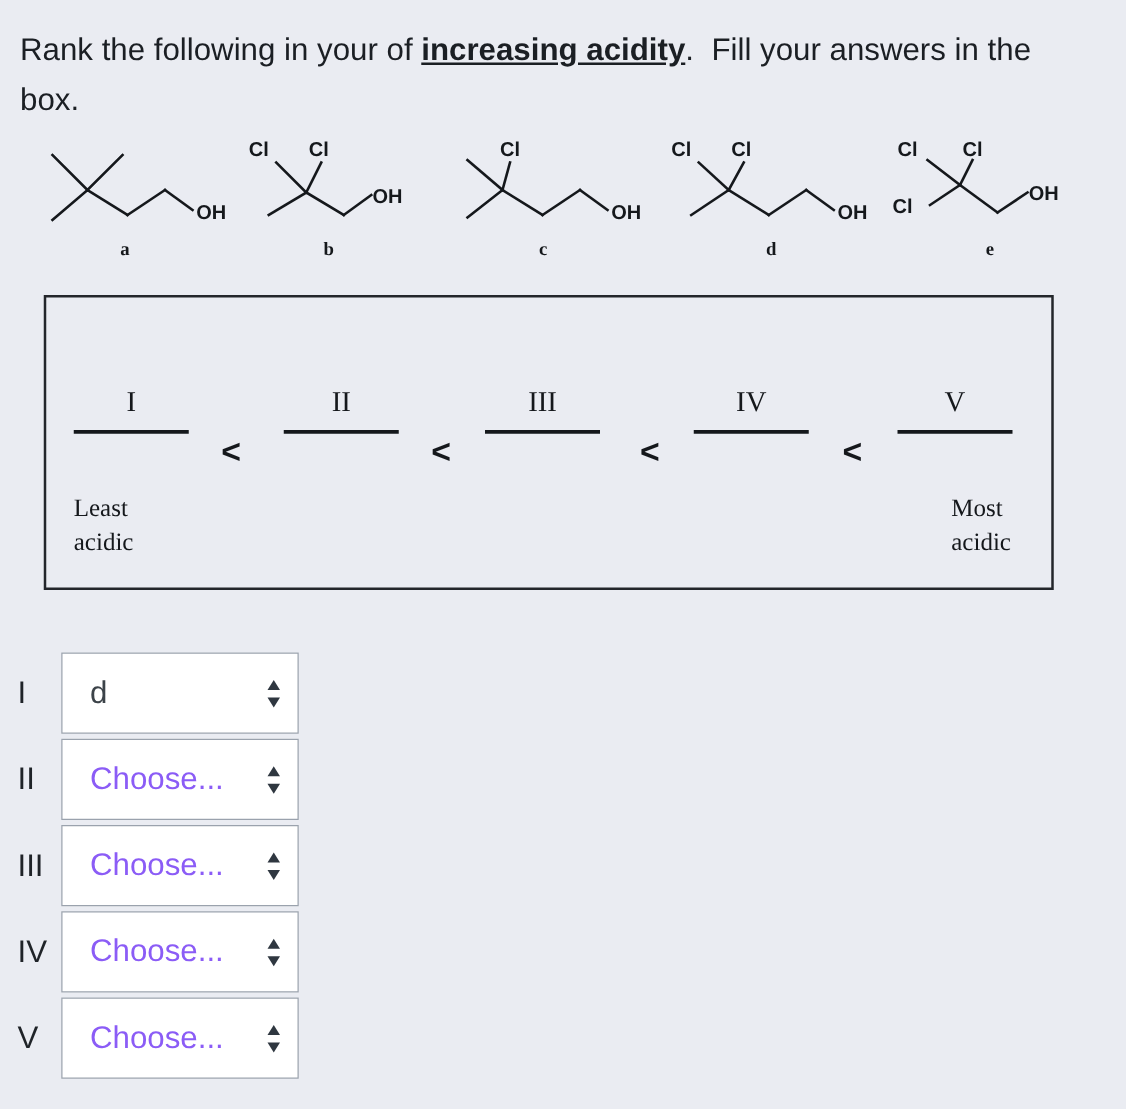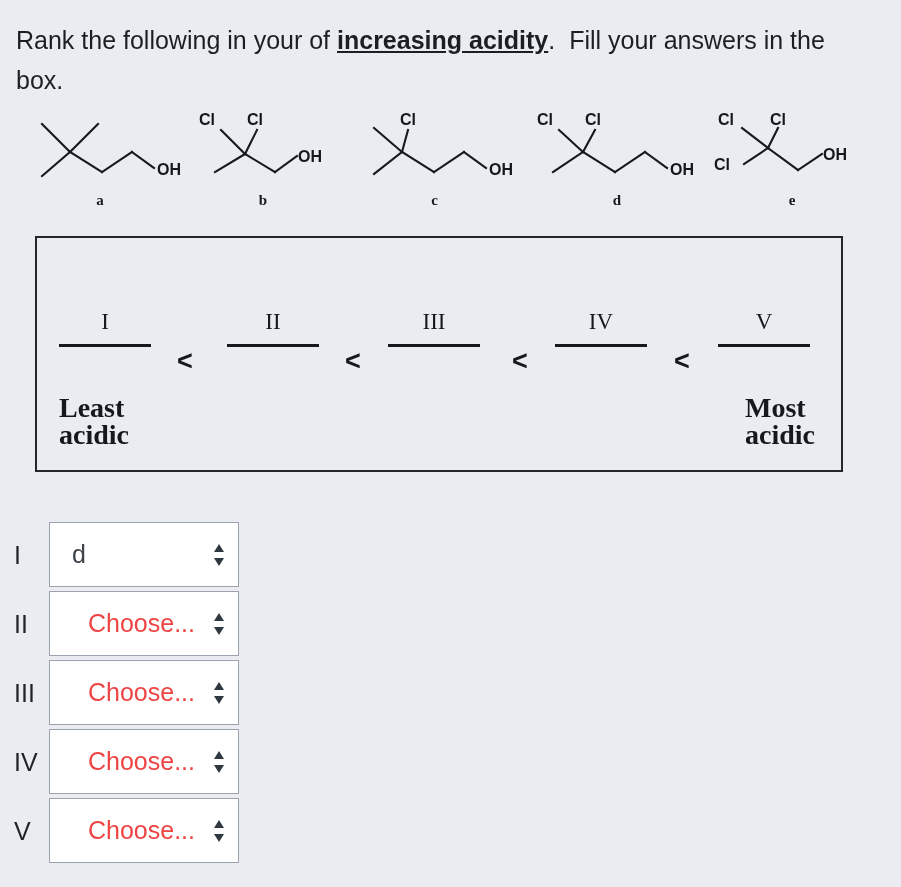--- a/index.html
+++ b/index.html
@@ -117,27 +117,27 @@
     top: 108px;
     font-family: "Liberation Sans", sans-serif;
     font-weight: bold;
     font-size: 27px;
     color: #15181c;
   }
   .endlabel {
     position: absolute;
     top: 156px;
     font-family: "Liberation Serif", serif;
-    font-weight: bold;
-    font-size: 28px;
+    font-weight: normal;
+    font-size: 20px;
     line-height: 27px;
     color: #15181c;
   }
   .endlabel.least { left: 22px; }
-  .endlabel.most  { left: 708px; }
+  .endlabel.most  { left: 724px; }
 
   
   .answers {
     position: absolute;
     left: 0;
     top: 520px;
     width: 300px;
   }
   .answer-row {
     position: relative;
@@ -168,22 +168,21 @@
     cursor: pointer;
   }
   .select .value {
     flex: 1;
     font-size: 25px;
     color: #3c4349;
     white-space: nowrap;
     overflow: hidden;
   }
   .select .value.placeholder {
-    color: #ef4444;
-    margin-left: 16px;
+    color: #8b5cf6;
   }
   .stepper {
     width: 14px;
     height: 26px;
     flex: none;
     display: block;
   }
 </style>
 </head>
 <body>

